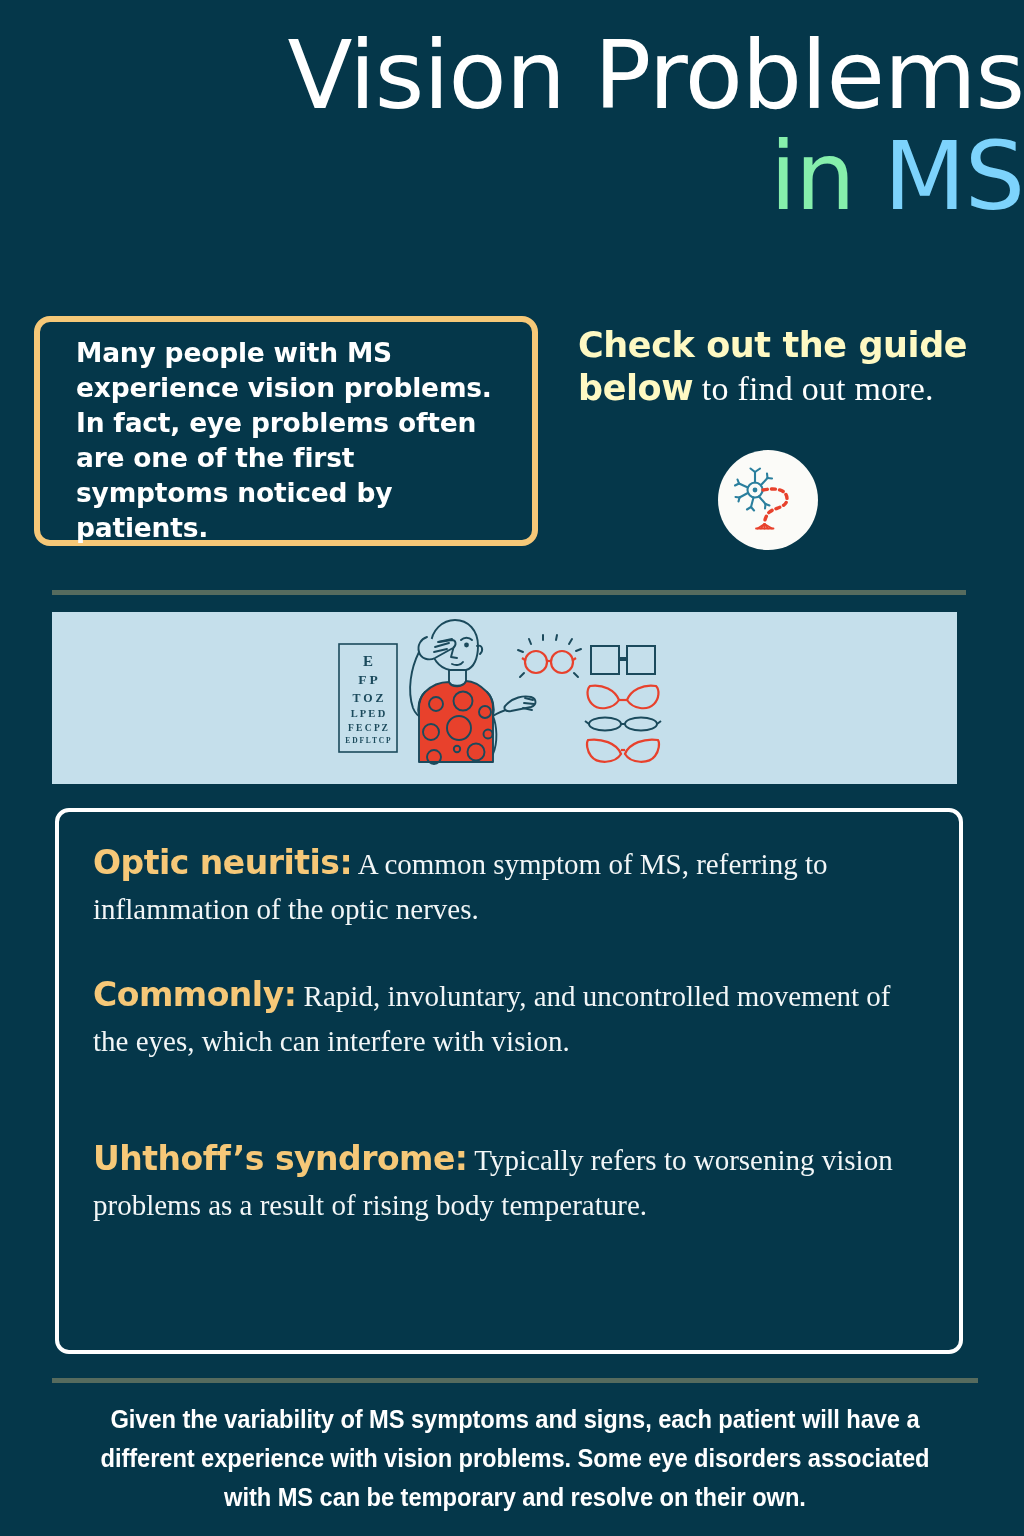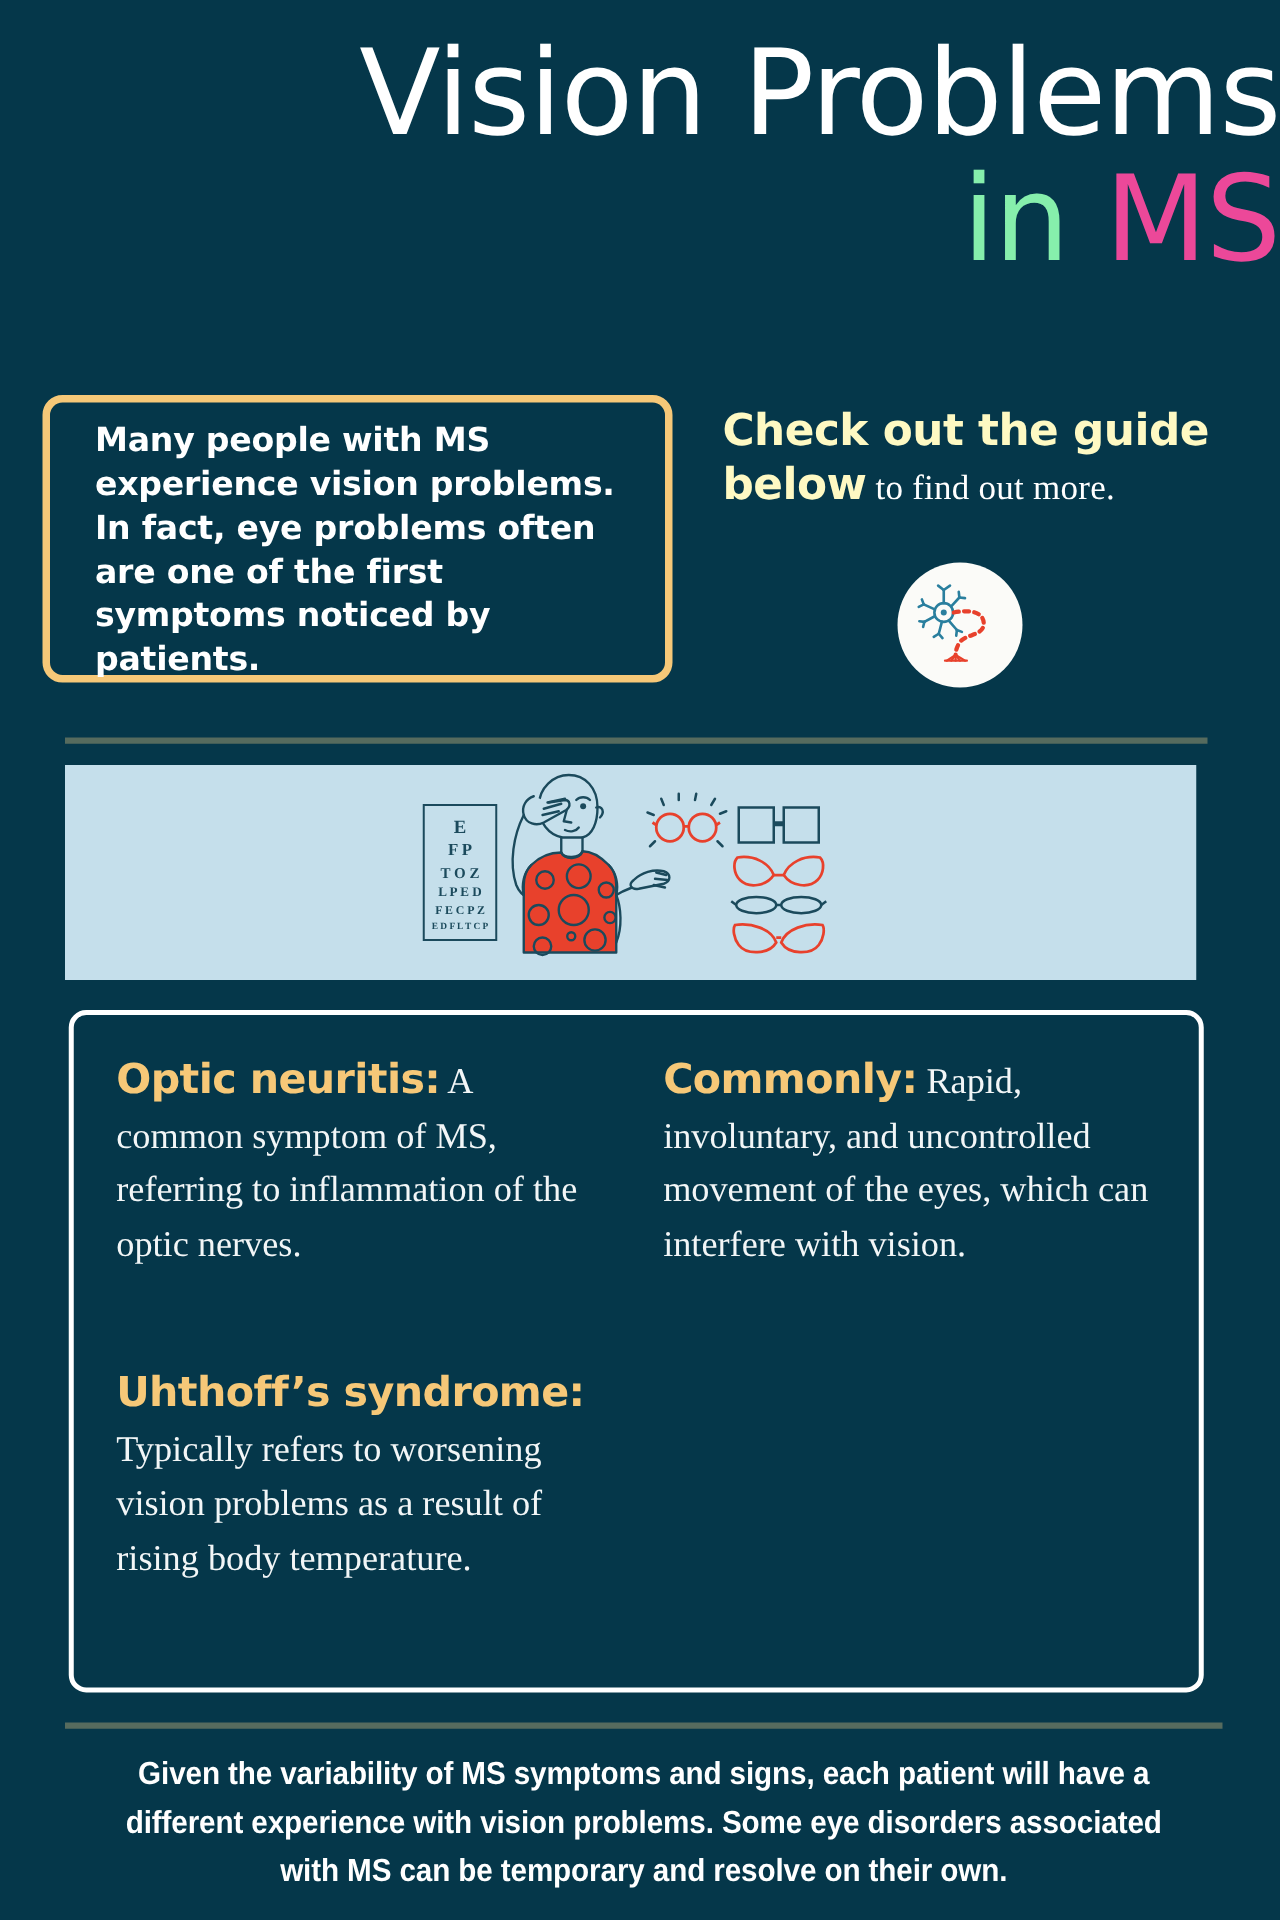--- a/index.html
+++ b/index.html
@@ -17,42 +17,42 @@
     font-family: "DejaVu Sans", sans-serif;
     font-size: 95px; line-height: 1.0; letter-spacing: -1px;
     color: #ffffff; font-weight: 400;
   }
   .title-line2 {
     font-family: "DejaVu Sans", sans-serif;
     font-size: 95px; line-height: 1.12; letter-spacing: -1px;
     font-weight: 400;
   }
   .title-in { color: #86efac; }
-  .title-ms { color: #ec4899; }
+  .title-ms { color: #7dd3fc; }
 
   
   .intro-row { position: absolute; top: 316px; left: 0; width: 1024px; height: 245px; }
 
   .intro-box {
     position: absolute; left: 34px; top: 0; width: 504px; height: 230px;
     border: 6px solid #f6c878; border-radius: 16px;
     padding: 14px 26px 0 36px;
   }
   .intro-text {
     color: #ffffff; font-size: 26.5px; line-height: 1.32; font-weight: 700;
     font-family: "DejaVu Sans", sans-serif; letter-spacing: -0.2px;
   }
 
   .guide-col { position: absolute; left: 578px; top: 8px; width: 420px; }
   .guide-head {
     font-family: "DejaVu Sans", sans-serif; font-size: 35px; line-height: 1.22;
     font-weight: 700; color: #fef9c3; letter-spacing: -0.4px; text-align: right;
   }
   .guide-tail {
-    font-family: "Liberation Serif", serif; font-size: 28px;
+    font-family: "Liberation Serif", serif; font-size: 34px;
     color: #ffffff; font-weight: 400; letter-spacing: 0.2px;
   }
   .neuron-badge {
     position: absolute; left: 140px; top: 126px;
     width: 100px; height: 100px; border-radius: 50%; background: #fbfbf8;
     display: flex; align-items: center; justify-content: center;
   }
 
   
   .divider-top { position: absolute; left: 52px; top: 590px; width: 914px; height: 5px; background: #566b5e; }
@@ -65,21 +65,21 @@
   }
   .illo-inner { position: absolute; left: 50%; transform: translateX(-50%); top: 0; }
 
   
   .defs-box {
     position: absolute; left: 55px; top: 808px; width: 908px; height: 546px;
     border: 4px solid #ffffff; border-radius: 14px;
     padding: 26px 30px 0 34px;
   }
   .defs-grid {
-    display: grid; grid-template-columns: 1fr 1fr;
+    display: grid; grid-template-columns: 1fr;
     column-gap: 30px; row-gap: 6px; gap: 39px;
   }
   .def-cell { padding-right: 6px; }
   .def-cell.r2 { padding-top: 32px; }
   .def-term {
     font-family: "DejaVu Sans", sans-serif;
     color: #f6c878; font-weight: 700; font-size: 33px; letter-spacing: -0.5px;
   }
   .def-body {
     font-family: "Liberation Serif", serif;

